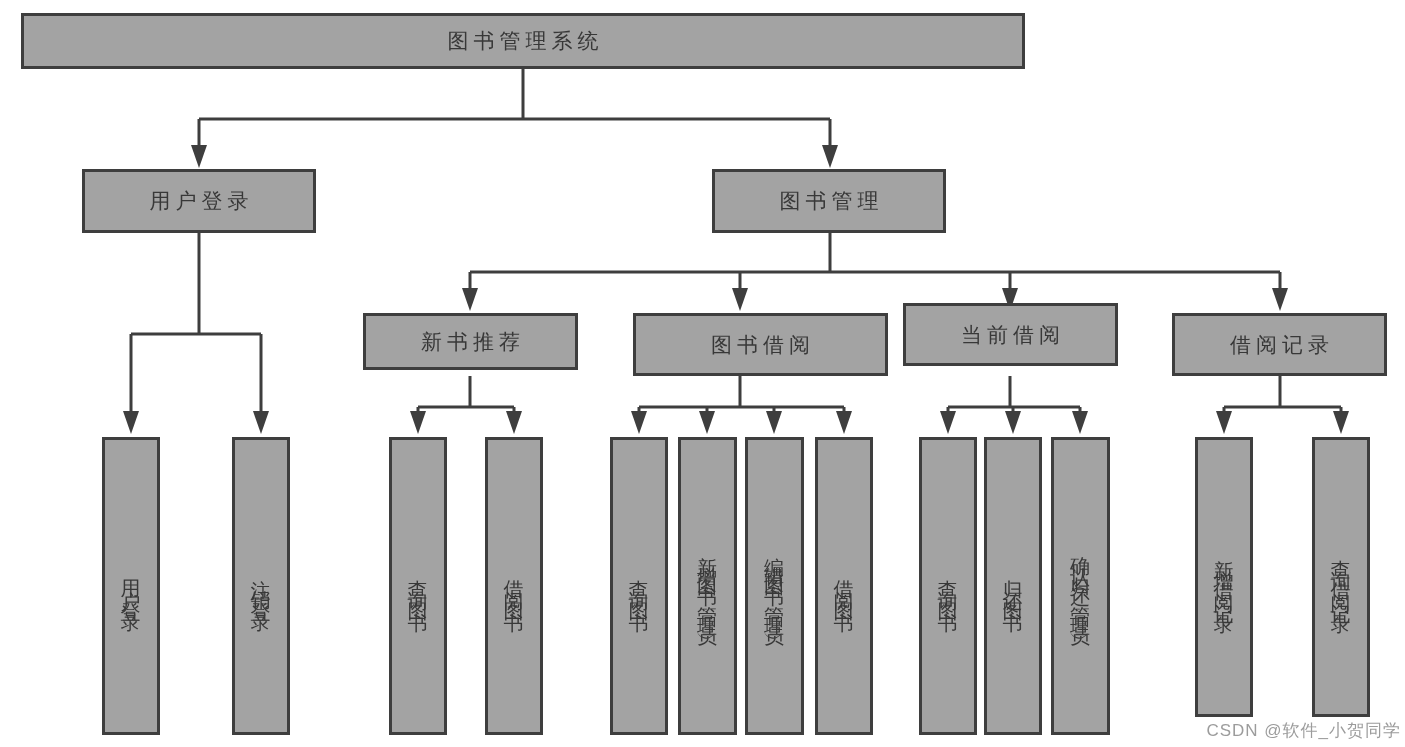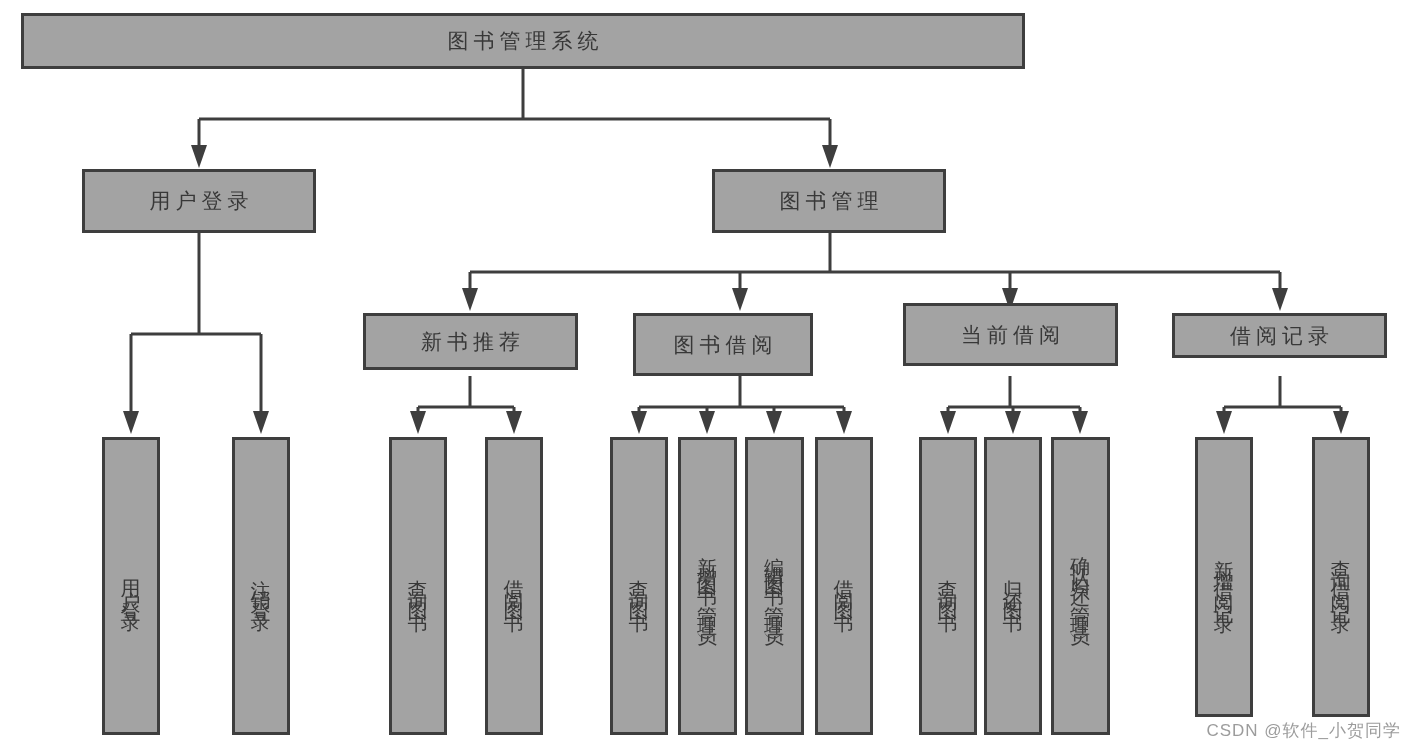--- a/index.html
+++ b/index.html
@@ -102,23 +102,23 @@
       <polygon points="1333,411 1349,411 1341,434"></polygon>
     </g>
   </svg>
 
   <div class="box hbox" style="left:21px; top:13px; width:1004px; height:56px;">图书管理系统</div>
 
   <div class="box hbox" style="left:82px; top:169px; width:234px; height:64px;">用户登录</div>
   <div class="box hbox" style="left:712px; top:169px; width:234px; height:64px;">图书管理</div>
 
   <div class="box hbox" style="left:363px; top:313px; width:215px; height:57px;">新书推荐</div>
-  <div class="box hbox" style="left:633px; top:313px; width:180px; height:63px;">图书借阅</div>
+  <div class="box hbox" style="left:633px; top:313px; width:255px; height:63px;">图书借阅</div>
   <div class="box hbox" style="left:903px; top:303px; width:215px; height:63px;">当前借阅</div>
-  <div class="box hbox" style="left:1172px; top:313px; width:215px; height:45px;">借阅记录</div>
+  <div class="box hbox" style="left:1172px; top:313px; width:215px; height:63px;">借阅记录</div>
 
   <div class="box vbox" style="left:102px; top:437px; width:58px; height:298px;">用户登录</div>
   <div class="box vbox" style="left:232px; top:437px; width:58px; height:298px;">注销登录</div>
 
   <div class="box vbox" style="left:389px; top:437px; width:58px; height:298px;">查询图书</div>
   <div class="box vbox" style="left:485px; top:437px; width:58px; height:298px;">借阅图书</div>
 
   <div class="box vbox" style="left:610px; top:437px; width:58px; height:298px;">查询图书</div>
   <div class="box vbox dense" style="left:678px; top:437px; width:59px; height:298px;">新增图书（管理员）</div>
   <div class="box vbox dense" style="left:745px; top:437px; width:59px; height:298px;">编辑图书（管理员）</div>

